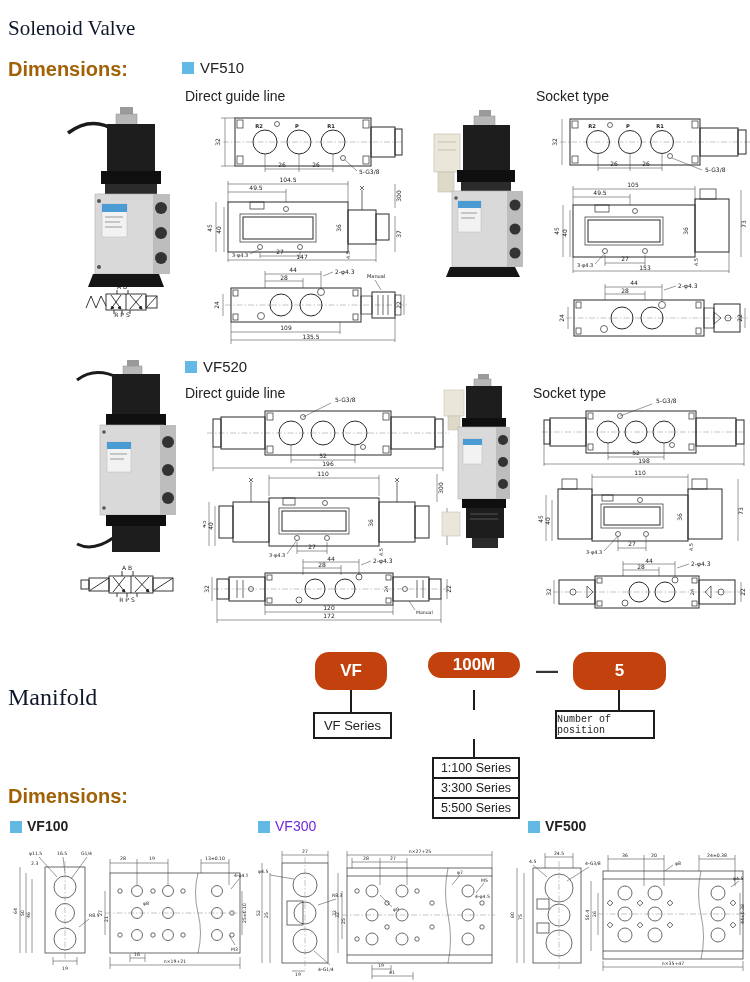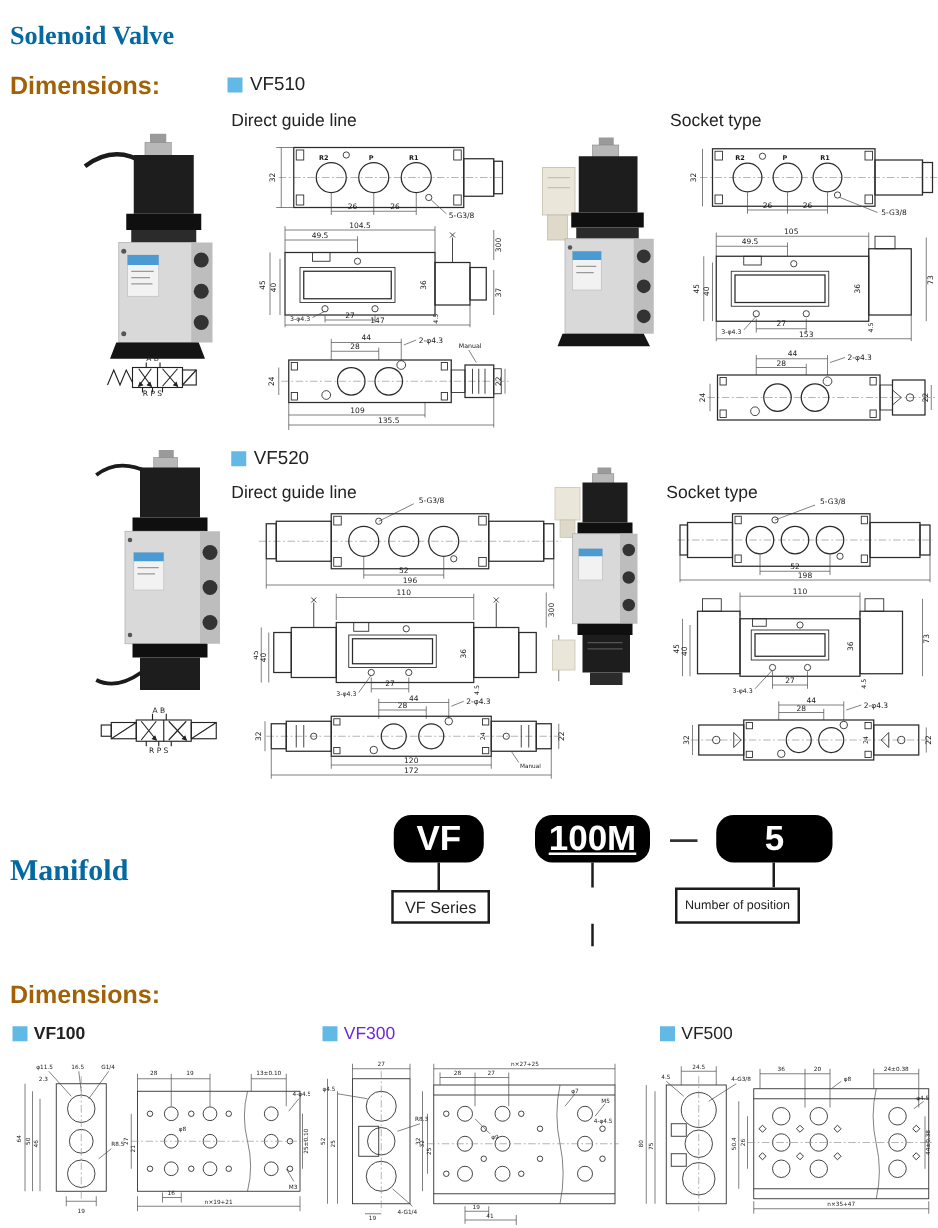--- a/index.html
+++ b/index.html
@@ -1,34 +1,34 @@
 <!DOCTYPE html>
 <html><head>
 <meta charset="utf-8">
 <style>
   html,body{margin:0;padding:0;background:#fff;}
   #page{position:relative;width:750px;height:982px;background:#fff;font-family:"Liberation Sans",sans-serif;overflow:hidden;}
   .abs{position:absolute;}
-  .serif-title{font-family:"Liberation Serif",serif;font-weight:bold;color:#0369a1;}
+  .serif-title{font-family:"Liberation Serif",serif;font-weight:normal;color:#0f172a;}
   .h-blue{color:#a16207;font-weight:bold;}
   .chip{width:12px;height:12px;background:#62b9e6;display:inline-block;}
   .sec-label{font-size:15px;color:#222;}
   .sub-label{font-size:14px;color:#222;}
   svg{display:block;}
   svg text{font-family:"DejaVu Sans",sans-serif;fill:#1a1a1a;}
   .dim{font-size:6px;}
   .dim5{font-size:5px;}
   .dim45{font-size:4.6px;}
   .port{font-size:5.2px;font-weight:bold;}
   .ln{stroke:#474747;stroke-width:0.55;fill:none;}
   .bd{stroke:#2b2b2b;stroke-width:1;fill:none;}
   .bd2{stroke:#2b2b2b;stroke-width:0.7;fill:none;}
   .cl{stroke:#888;stroke-width:0.5;fill:none;stroke-dasharray:6 2 1.5 2;}
   .sym{stroke:#222;stroke-width:0.9;fill:none;}
-  .btn{background:#000000;color:#fff;font-weight:bold;font-size:28px;border-radius:14px;display:flex;align-items:center;justify-content:center;text-align:center;}
+  .btn{background:#c2410c;color:#fff;font-weight:bold;font-size:17px;border-radius:14px;display:flex;align-items:center;justify-content:center;text-align:center;}
   .obox{background:#fff;border:2px solid #1c1c1c;display:flex;align-items:center;justify-content:center;color:#222;}
   .vline{width:2px;background:#1c1c1c;}
   .srow{background:#fff;border:2px solid #1c1c1c;display:flex;align-items:center;justify-content:center;font-size:12.5px;color:#222;margin-top:-2px;}
 </style>
 </head>
 <body>
 
 <div id="page">
 
   <div class="abs serif-title" style="left:8px;top:16px;font-size:21px;">Solenoid Valve</div>
@@ -629,42 +629,47 @@
     <text class="dim" x="96" y="12.5" text-anchor="middle">28</text>
     <text class="dim" x="146" y="10">2-φ4.3</text>
     <text class="dim" transform="rotate(-90 6 36)" x="6" y="36" text-anchor="middle">32</text>
     <text class="dim5" transform="rotate(-90 149 36)" x="149" y="36" text-anchor="middle">24</text>
     <text class="dim" transform="rotate(-90 200 36)" x="200" y="36" text-anchor="middle">22</text>
   </svg>
 
   <div class="abs serif-title" style="left:8px;top:684px;font-size:24px;">Manifold</div>
 
   <div class="abs btn" style="left:315px;top:652px;width:72px;height:38px;">VF</div>
-  <div class="abs btn" style="left:428px;top:652px;width:92px;height:38px;text-decoration:underline;">100M</div>
+  <div class="abs btn" style="left:428px;top:652px;width:92px;height:26px;">100M</div>
   <div class="abs" style="left:536px;top:658px;font-size:22px;color:#333;font-weight:bold;">—</div>
   <div class="abs btn" style="left:573px;top:652px;width:93px;height:38px;">5</div>
 
   <div class="abs vline" style="left:350px;top:690px;height:22px;"></div>
   <div class="abs vline" style="left:473px;top:690px;height:20px;"></div>
   <div class="abs vline" style="left:618px;top:690px;height:20px;"></div>
 
   <div class="abs obox" style="left:313px;top:712px;width:75px;height:23px;font-size:13px;">VF Series</div>
-  <div class="abs obox" style="left:540px;top:710px;width:96px;height:25px;font-size:10px;">Number of position</div>
+  <div class="abs obox" style="left:555px;top:710px;width:96px;height:25px;font-size:10px;font-family:Liberation Mono, monospace;">Number of position</div>
 
   <div class="abs vline" style="left:473px;top:739px;height:18px;"></div>
 
+  <div class="abs" style="left:432px;top:757px;width:88px;">
+    <div class="srow" style="height:18px;margin-top:0;">1:100 Series</div>
+    <div class="srow" style="height:18px;">3:300 Series</div>
+    <div class="srow" style="height:18px;">5:500 Series</div>
+  </div>
 
   <div class="abs h-blue" style="left:8px;top:785px;font-size:20px;">Dimensions:</div>
 
   <span class="abs chip" style="left:10px;top:821px;"></span>
   <div class="abs" style="left:27px;top:818px;font-size:14px;color:#222;font-weight:bold;">VF100</div>
   <span class="abs chip" style="left:258px;top:821px;"></span>
   <div class="abs" style="left:275px;top:818px;font-size:14px;color:#6d28d9;">VF300</div>
   <span class="abs chip" style="left:528px;top:821px;"></span>
-  <div class="abs" style="left:545px;top:818px;font-size:14px;color:#222;">VF500</div>
+  <div class="abs" style="left:545px;top:818px;font-size:14px;color:#222;font-weight:bold;">VF500</div>
 
   <svg class="abs" style="left:5px;top:843px;" width="243" height="135" viewBox="0 0 243 135">
     <g>
       <rect class="bd2" x="40" y="24" width="40" height="86"></rect>
       <circle class="bd2" cx="60" cy="44" r="11"></circle>
         <circle class="bd2" cx="60" cy="70" r="9.5"></circle>
         <circle class="bd2" cx="60" cy="96" r="11"></circle>
       <line class="cl" x1="60" y1="18" x2="60" y2="116"></line>
       <line class="ln" x1="34" y1="14" x2="52" y2="34"></line>
         <line class="ln" x1="58" y1="14" x2="60" y2="30"></line>

